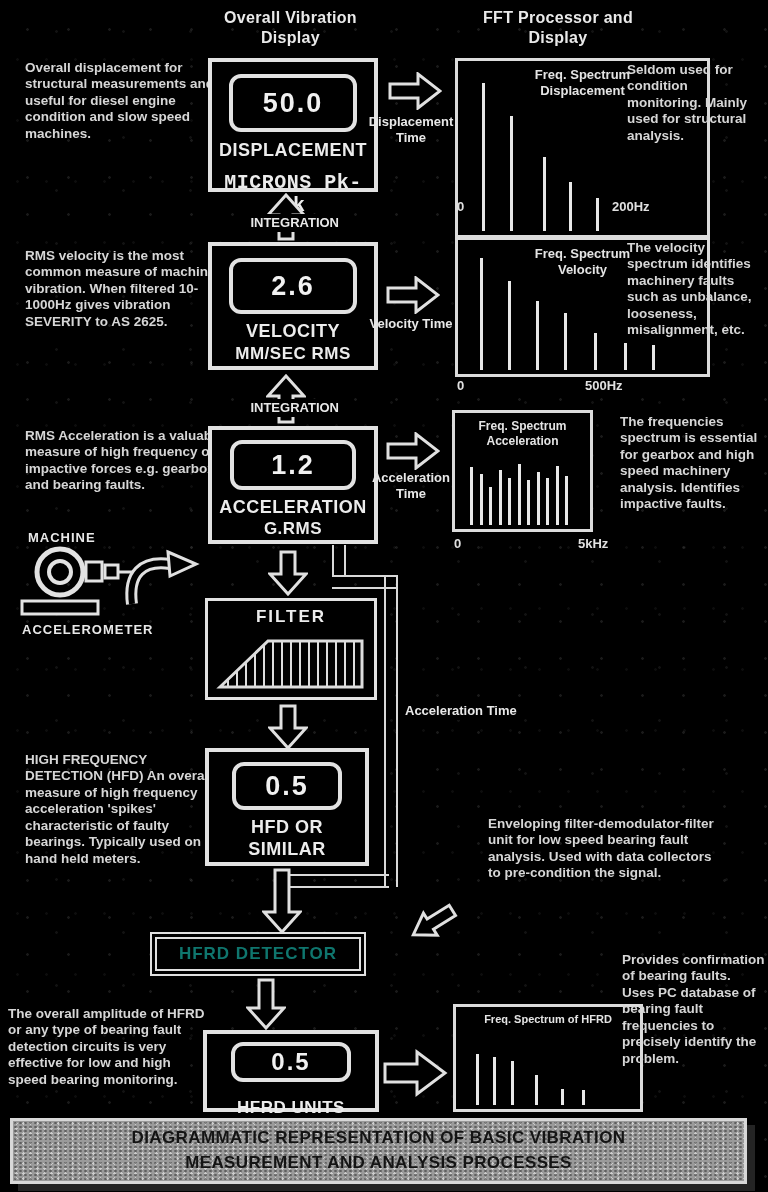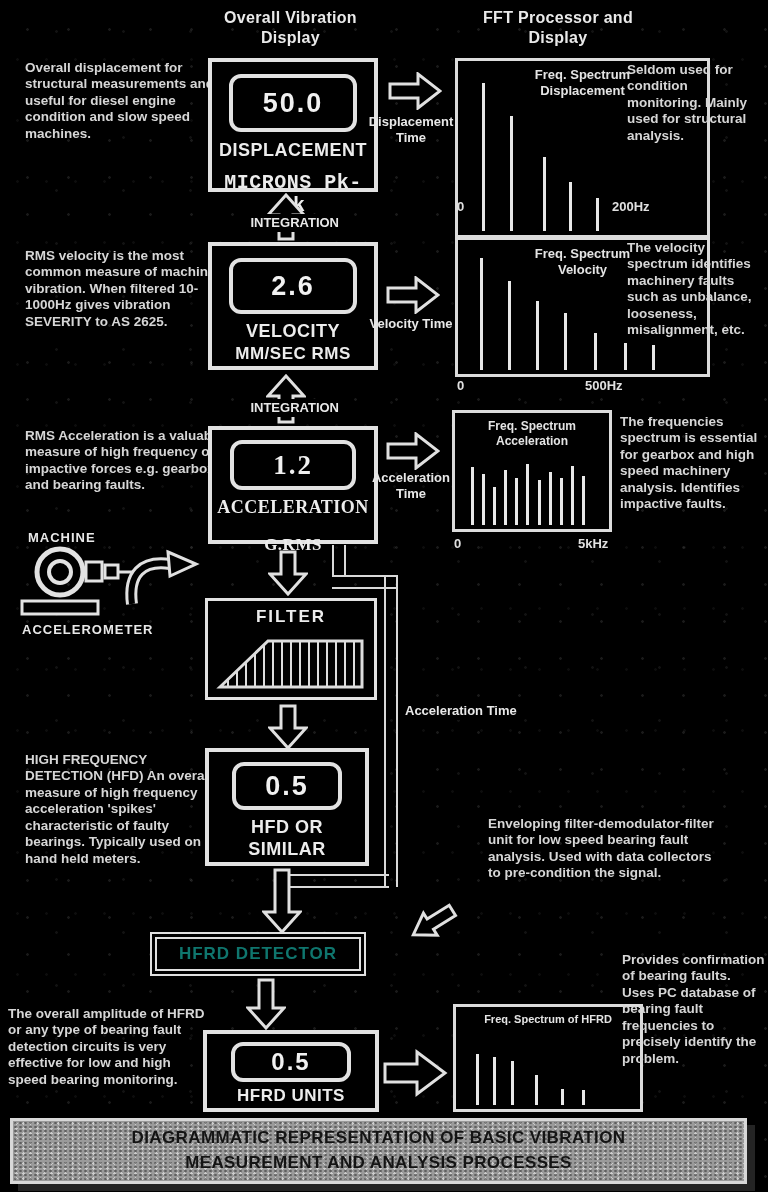--- a/index.html
+++ b/index.html
@@ -112,32 +112,32 @@
 
   <div class="abs note" style="left:627px;top:240px;width:140px;">The velocity spectrum identifies machinery faults such as unbalance, looseness, misalignment, etc.</div>
 
   <svg class="abs" style="left:266px;top:374px;" width="40" height="50">
     <polygon class="holo" points="20,2 38,22 27,22 27,48 13,48 13,22 2,22"></polygon>
   </svg>
   <div class="slabel onblack" style="left:240px;top:399px;width:96px;">INTEGRATION</div>
 
   <div class="abs note" style="left:25px;top:428px;width:212px;">RMS Acceleration is a valuable measure of high frequency or impactive forces e.g. gearboxes and bearing faults.</div>
 
-  <div class="meter" style="left:208px;top:426px;width:170px;height:118px;font-family:Liberation Serif, serif;">
+  <div class="meter" style="left:208px;top:426px;width:170px;height:118px;">
     <div class="display" style="width:126px;height:50px;margin:10px auto 0;">1.2</div>
     <div class="mlabel" style="font-size:18px;margin-top:7px;">ACCELERATION</div>
-    <div class="mlabel" style="font-size:17px;margin-top:17px;">G.RMS</div>
+    <div class="mlabel" style="font-size:17px;margin-top:1px;">G.RMS</div>
   </div>
 
   <svg class="abs" style="left:386px;top:432px;" width="54" height="38">
     <polygon class="holo" points="2,12 30,12 30,2 52,19 30,36 30,26 2,26"></polygon>
   </svg>
   <div class="slabel" style="left:362px;top:470px;width:98px;">Acceleration Time</div>
 
-  <div class="chart" style="left:452px;top:410px;width:160px;height:122px;">
+  <div class="chart" style="left:452px;top:410px;width:141px;height:122px;">
     <div class="plot">
         <div class="bar" style="left: 6%; height: 55%; background: rgb(232, 232, 232);"></div>
         <div class="bar" style="left: 14%; height: 48%; background: rgb(232, 232, 232);"></div>
         <div class="bar" style="left: 22%; height: 36%; background: rgb(232, 232, 232);"></div>
         <div class="bar" style="left: 30%; height: 52%; background: rgb(232, 232, 232);"></div>
         <div class="bar" style="left: 38%; height: 44%; background: rgb(232, 232, 232);"></div>
         <div class="bar" style="left: 46%; height: 58%; background: rgb(232, 232, 232);"></div>
         <div class="bar" style="left: 54%; height: 42%; background: rgb(232, 232, 232);"></div>
         <div class="bar" style="left: 62%; height: 50%; background: rgb(232, 232, 232);"></div>
         <div class="bar" style="left: 70%; height: 44%; background: rgb(232, 232, 232);"></div>
@@ -230,21 +230,21 @@
   </div>
 
   <svg class="abs" style="left:246px;top:978px;" width="40" height="52">
     <polygon class="holo" points="13,2 27,2 27,30 38,30 20,50 2,30 13,30"></polygon>
   </svg>
 
   <div class="abs note" style="left:8px;top:1006px;width:198px;">The overall amplitude of HFRD or any type of bearing fault detection circuits is very effective for low and high speed bearing monitoring.</div>
 
   <div class="meter" style="left:203px;top:1030px;width:176px;height:82px;">
     <div class="display" style="width:120px;height:40px;margin:8px auto 0;font-size:24px;">0.5</div>
-    <div class="mlabel" style="font-size:17px;margin-top:4px;">HFRD UNITS</div>
+    <div class="mlabel" style="font-size:17px;margin-top:16px;">HFRD UNITS</div>
   </div>
 
   <svg class="abs" style="left:383px;top:1048px;" width="66" height="50">
     <polygon class="holo" points="2,16 34,16 34,4 62,25 34,46 34,34 2,34"></polygon>
   </svg>
 
   <div class="chart" style="left:453px;top:1004px;width:190px;height:108px;">
     <div class="plot">
         <div class="bar" style="left: 7%; height: 55%; background: rgb(232, 232, 232);"></div>
         <div class="bar" style="left: 17%; height: 52%; background: rgb(232, 232, 232);"></div>

